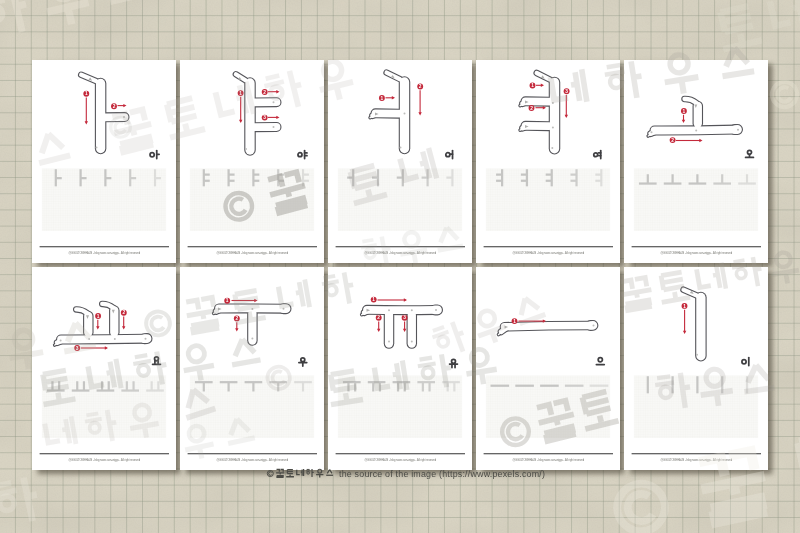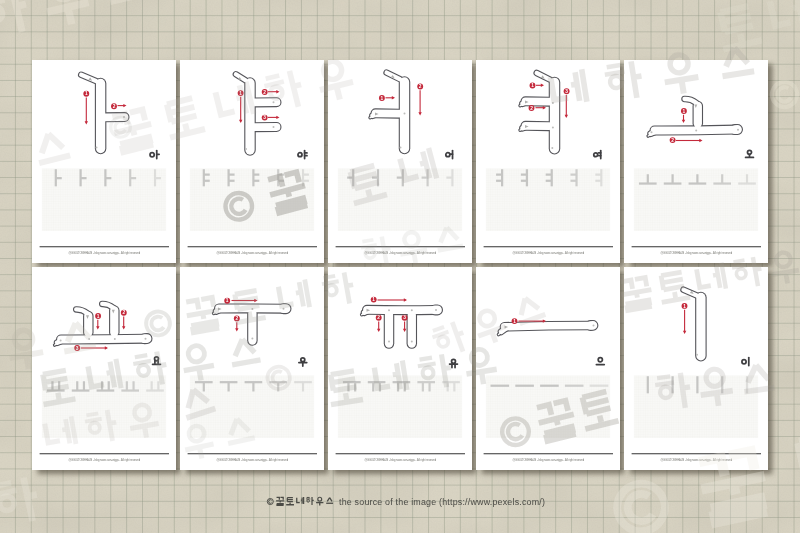--- a/index.html
+++ b/index.html
@@ -1,21 +1,21 @@
 <!DOCTYPE html>
 <html><head><meta charset="utf-8"><style>
 
 html,body{margin:0;padding:0;}
 body{width:800px;height:533px;position:relative;overflow:hidden;font-family:"Liberation Sans",sans-serif;background:#dad5c4;}
 #bggrid{position:absolute;left:0;top:0;width:800px;height:533px;
  background-image:linear-gradient(rgba(128,139,120,0.36) 1px,transparent 1px),linear-gradient(90deg,rgba(128,139,120,0.36) 1px,transparent 1px);
  background-size:15.9px 16.2px;background-position:-1px -1px;}
 .page{position:absolute;width:144px;height:203px;background:#ffffff;box-shadow:4.5px 4px 5px rgba(72,65,52,0.6);}
 #wmlayer{position:absolute;left:0;top:0;width:800px;height:533px;pointer-events:none;}
-#caption{position:absolute;left:0;top:494px;width:780px;text-align:center;color:#4b4b46;font-size:10.5px;letter-spacing:0.2px;}
+#caption{position:absolute;left:0;top:466px;width:780px;text-align:center;color:#4b4b46;font-size:10.5px;letter-spacing:0.2px;}
 
 </style></head><body>
 
 <div id="bggrid"></div>
 
 <svg style="position:absolute;left:0;top:0;" width="800" height="533">
     <filter id="nz">
       <feTurbulence type="fractalNoise" baseFrequency="0.8" numOctaves="2" seed="7"></feTurbulence>
       <feColorMatrix type="matrix" values="0 0 0 0 0.42 0 0 0 0 0.40 0 0 0 0 0.34 0 0 0 0.38 0"></feColorMatrix>
     </filter>

